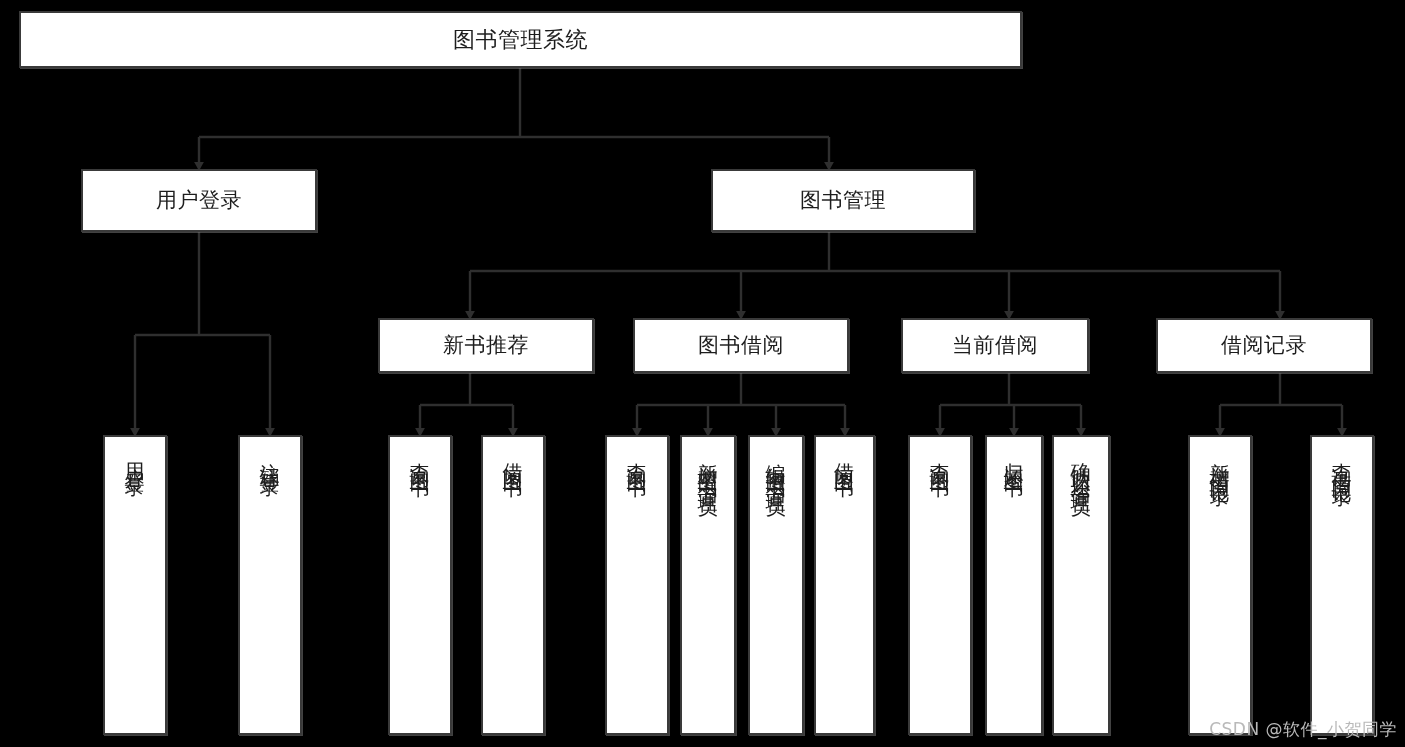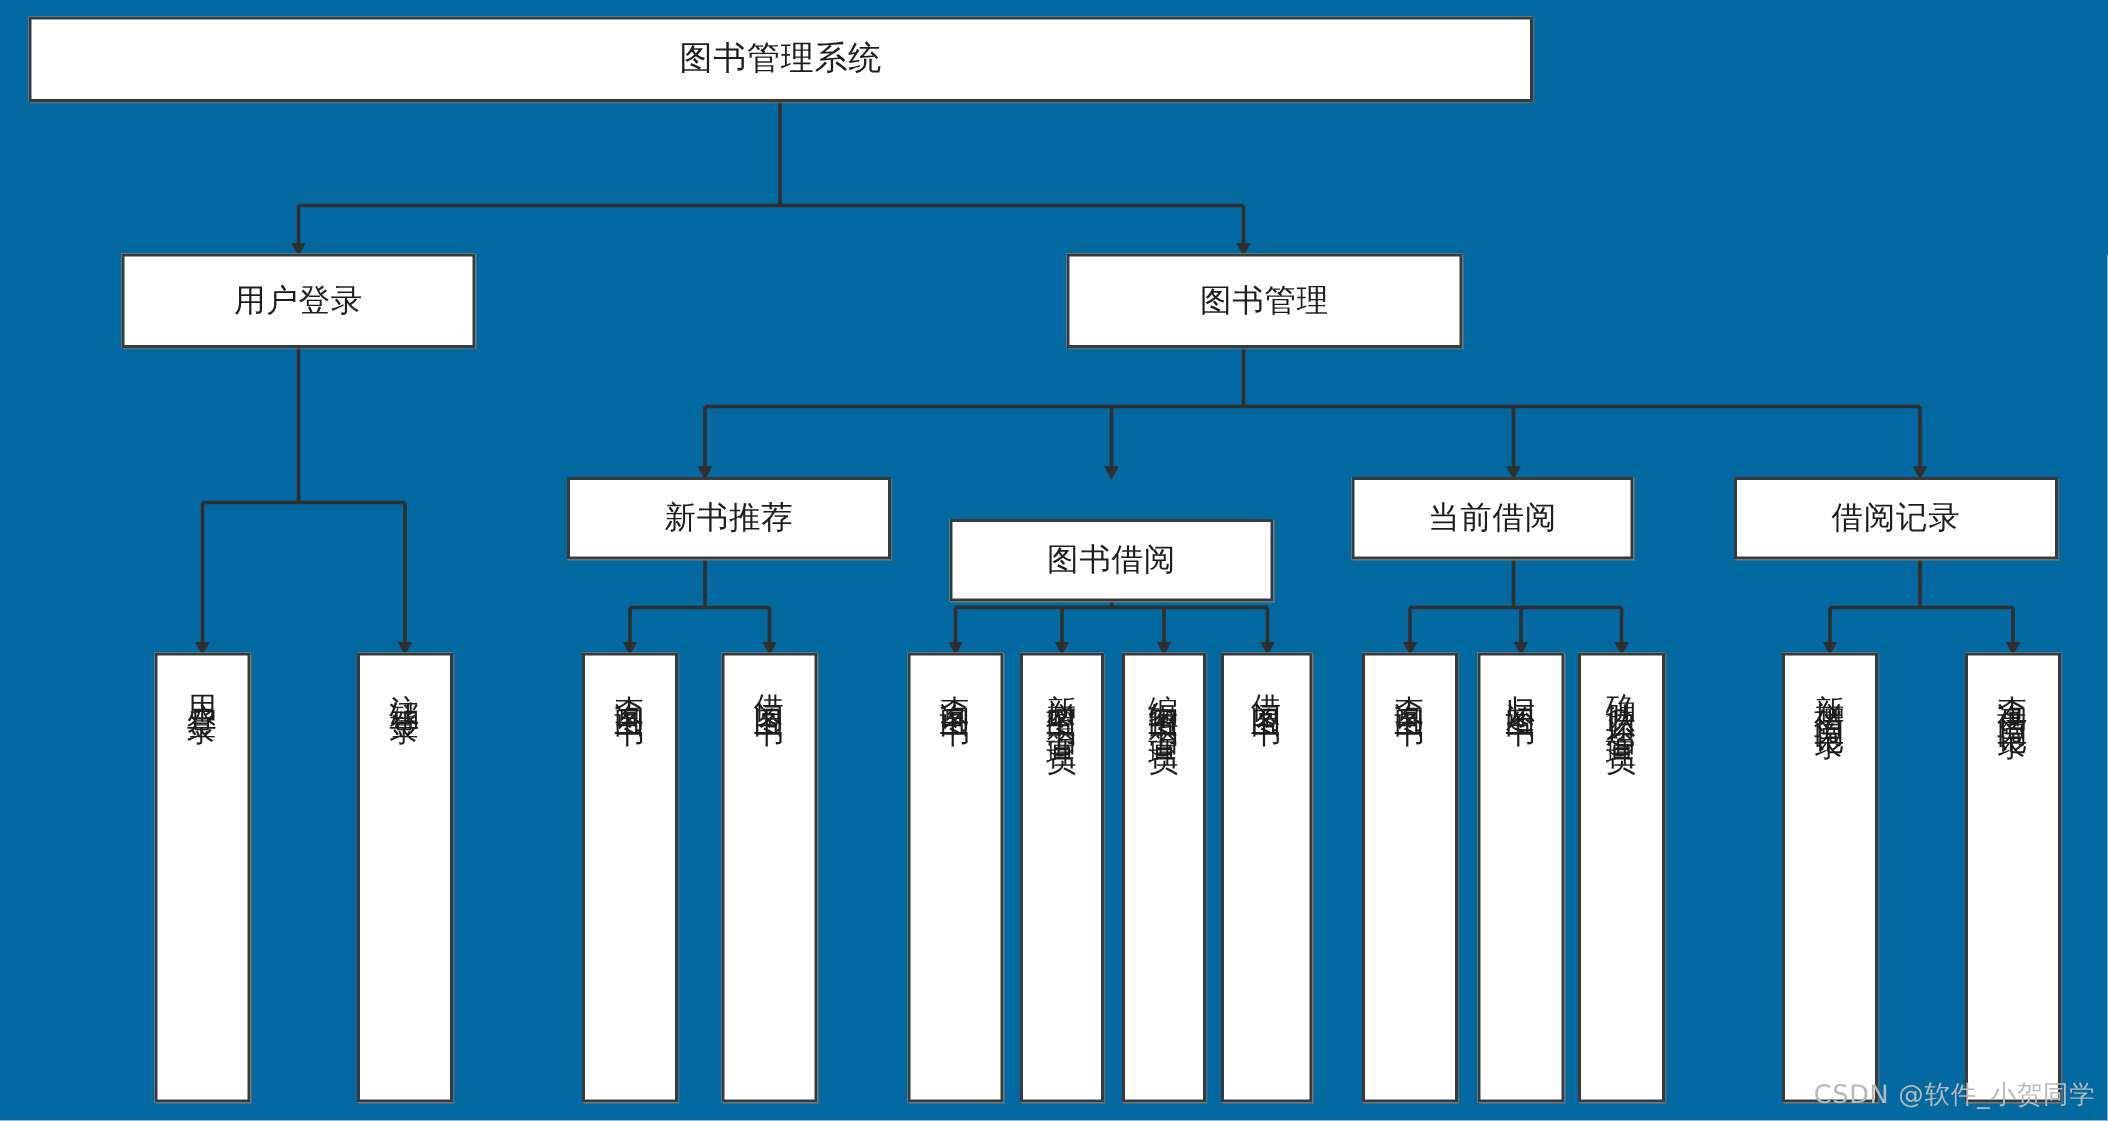--- a/index.html
+++ b/index.html
@@ -8,21 +8,21 @@
     padding: 0;
     background: #ffffff;
   }
   body {
     font-family: "DejaVu Sans", "Liberation Sans", sans-serif;
   }
   #diagram-root {
     position: relative;
     width: 1405px;
     height: 747px;
-    background: #0369a1;
+    background: #000000;
     overflow: hidden;
   }
   svg.diagram-svg {
     position: absolute;
     left: 0;
     top: 0;
     width: 1405px;
     height: 747px;
     display: block;
   }
@@ -137,21 +137,21 @@
   <div class="node-box horizontal" style="left:81px; top:169px; width:236px; height:63px;">
     <span class="node-label">用户登录</span>
   </div>
   <div class="node-box horizontal" style="left:711px; top:169px; width:264px; height:63px;">
     <span class="node-label">图书管理</span>
   </div>
 
   <div class="node-box horizontal" style="left:362px; top:318px; width:216px; height:55px;margin-left:16px;">
     <span class="node-label">新书推荐</span>
   </div>
-  <div class="node-box horizontal" style="left:633px; top:318px; width:216px; height:55px;margin-top:28px;">
+  <div class="node-box horizontal" style="left:633px; top:318px; width:216px; height:55px;">
     <span class="node-label">图书借阅</span>
   </div>
   <div class="node-box horizontal" style="left:901px; top:318px; width:188px; height:55px;">
     <span class="node-label">当前借阅</span>
   </div>
   <div class="node-box horizontal" style="left:1156px; top:318px; width:216px; height:55px;">
     <span class="node-label">借阅记录</span>
   </div>
 
   <div class="node-box vertical" style="left:103px; top:435px; width:64px; height:300px;">

